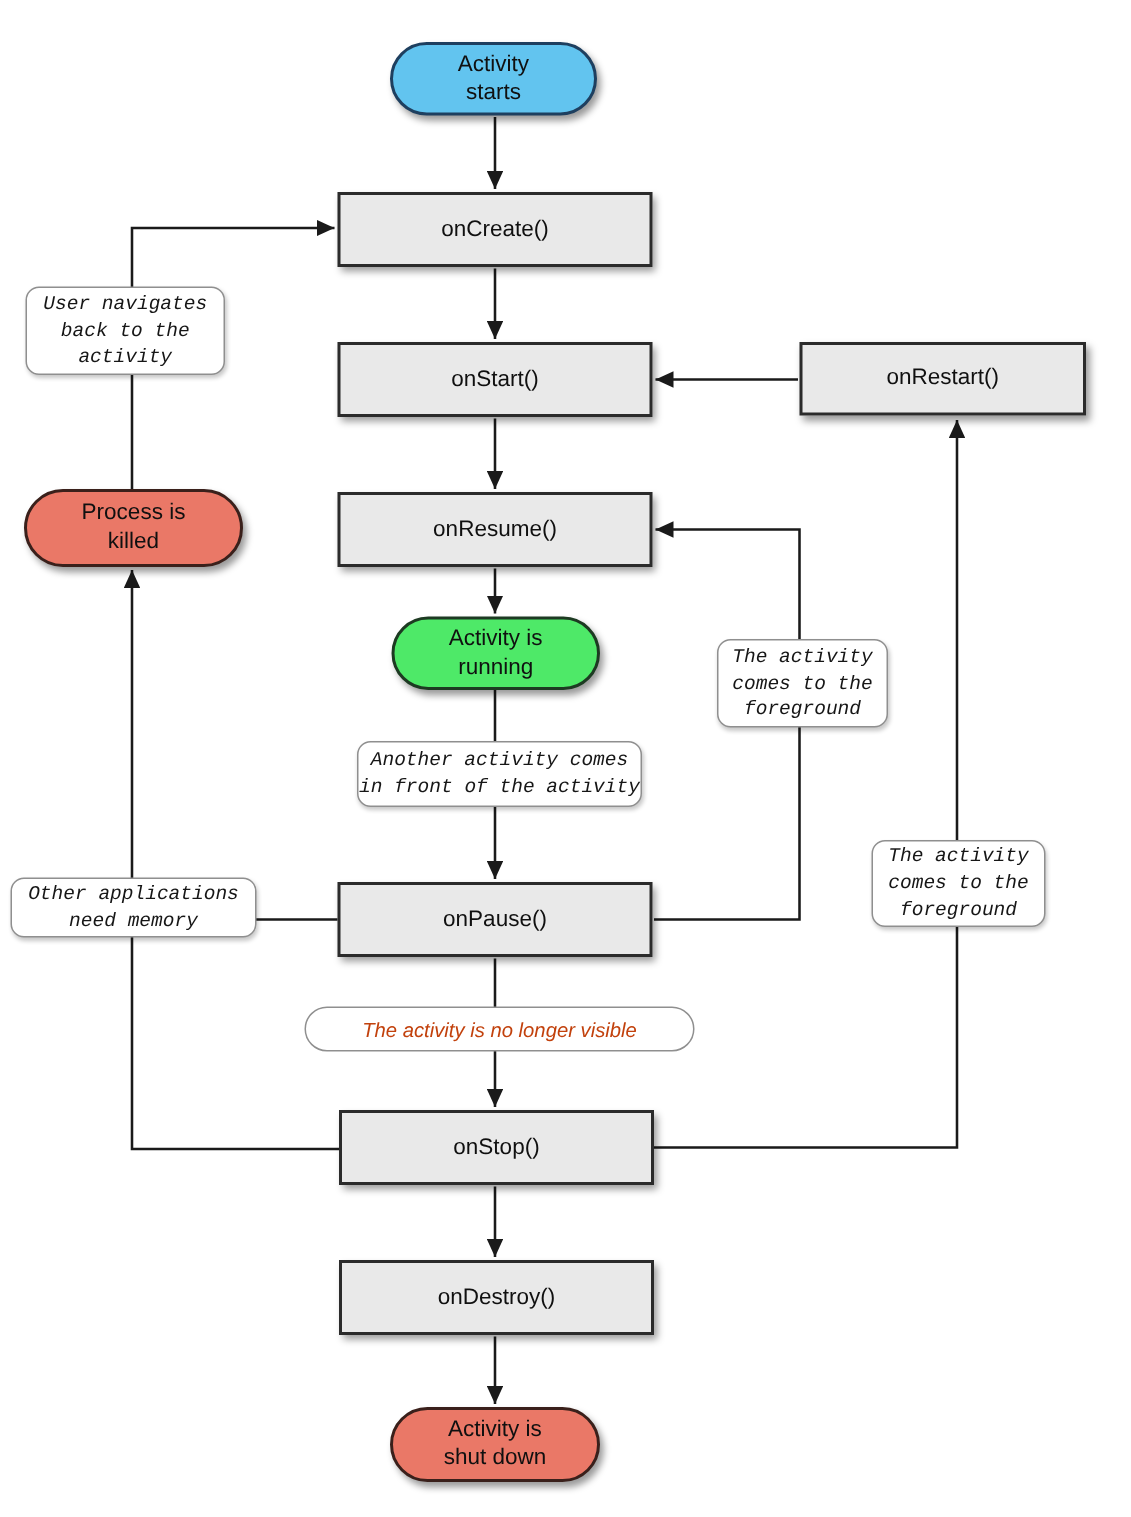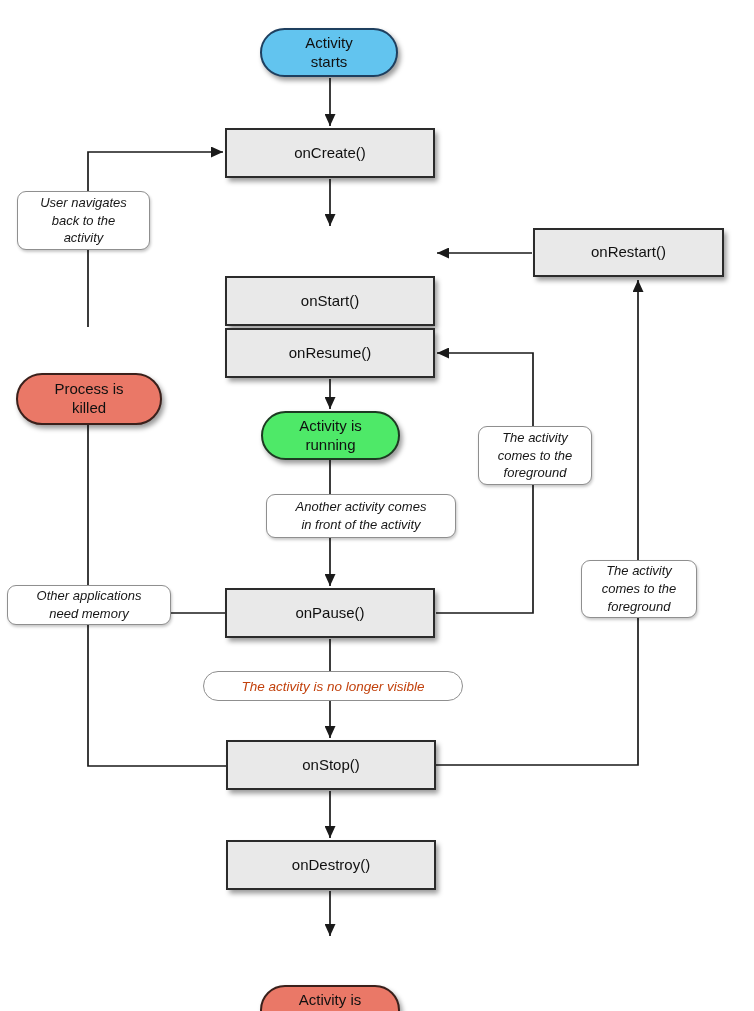--- a/index.html
+++ b/index.html
@@ -41,30 +41,31 @@
     line-height:1.25;
   }
   .pill{
     border-radius:26px;
     font-size:15px;
     line-height:1.25;
     box-shadow:2.5px 3.5px 5px rgba(0,0,0,0.40);
   }
   .pill.blue{background:var(--pill-blue);border:2.5px solid var(--pill-blue-border);}
   .pill.green{background:var(--pill-green);border:2.5px solid var(--pill-green-border);}
-  .pill.red{background:var(--pill-red);border:2.5px solid var(--pill-red-border);margin-top:47px;}
+  .pill.red{background:var(--pill-red);border:2.5px solid var(--pill-red-border);}
   .note{
     background:var(--label-fill);
     border:1.5px solid var(--label-border);
     border-radius:9px;
     font-style:italic;
     font-size:13px;
     line-height:1.38;
     color:#161616;
     box-shadow:1px 2px 3px rgba(0,0,0,0.22);
+    font-family:Liberation Mono, monospace;
   }
   .stadium{
     background:var(--label-fill);
     border:1.5px solid var(--label-border);
     border-radius:16px;
     font-style:italic;
     font-size:13.5px;
     color:#c2410c;
   }
 </style>
@@ -98,21 +99,21 @@
     </g>
   </svg>
 
   <div class="node note" style="left:17px;top:191px;width:133px;height:59px;">User navigates
 back to the
 activity</div>
 
   <div class="node note" style="left:7px;top:585px;width:164px;height:40px;">Other applications
 need memory</div>
 
-  <div class="node note" style="left:238px;top:494px;width:190px;height:44px;margin-left:28px;">Another activity comes
+  <div class="node note" style="left:238px;top:494px;width:190px;height:44px;">Another activity comes
 in front of the activity</div>
 
   <div class="node note" style="left:478px;top:426px;width:114px;height:59px;">The activity
 comes to the
 foreground</div>
 
   <div class="node note" style="left:581px;top:560px;width:116px;height:58px;">The activity
 comes to the
 foreground</div>
 
@@ -125,21 +126,21 @@
 running</div>
 
   <div class="node pill red" style="left:16px;top:326px;width:146px;height:52px;">Process is
 killed</div>
 
   <div class="node pill red" style="left:260px;top:938px;width:140px;height:50px;">Activity is
 shut down</div>
 
   <div class="node box" style="left:225px;top:128px;width:210px;height:50px;">onCreate()</div>
 
-  <div class="node box" style="left:225px;top:228px;width:210px;height:50px;margin-top:48px;">onStart()</div>
+  <div class="node box" style="left:225px;top:228px;width:210px;height:50px;">onStart()</div>
 
   <div class="node box" style="left:533px;top:228px;width:191px;height:49px;">onRestart()</div>
 
   <div class="node box" style="left:225px;top:588px;width:210px;height:50px;">onPause()</div>
 
   <div class="node box" style="left:225px;top:328px;width:210px;height:50px;">onResume()</div>
 
   <div class="node box" style="left:226px;top:740px;width:210px;height:50px;">onStop()</div>
 
   <div class="node box" style="left:226px;top:840px;width:210px;height:50px;">onDestroy()</div>

